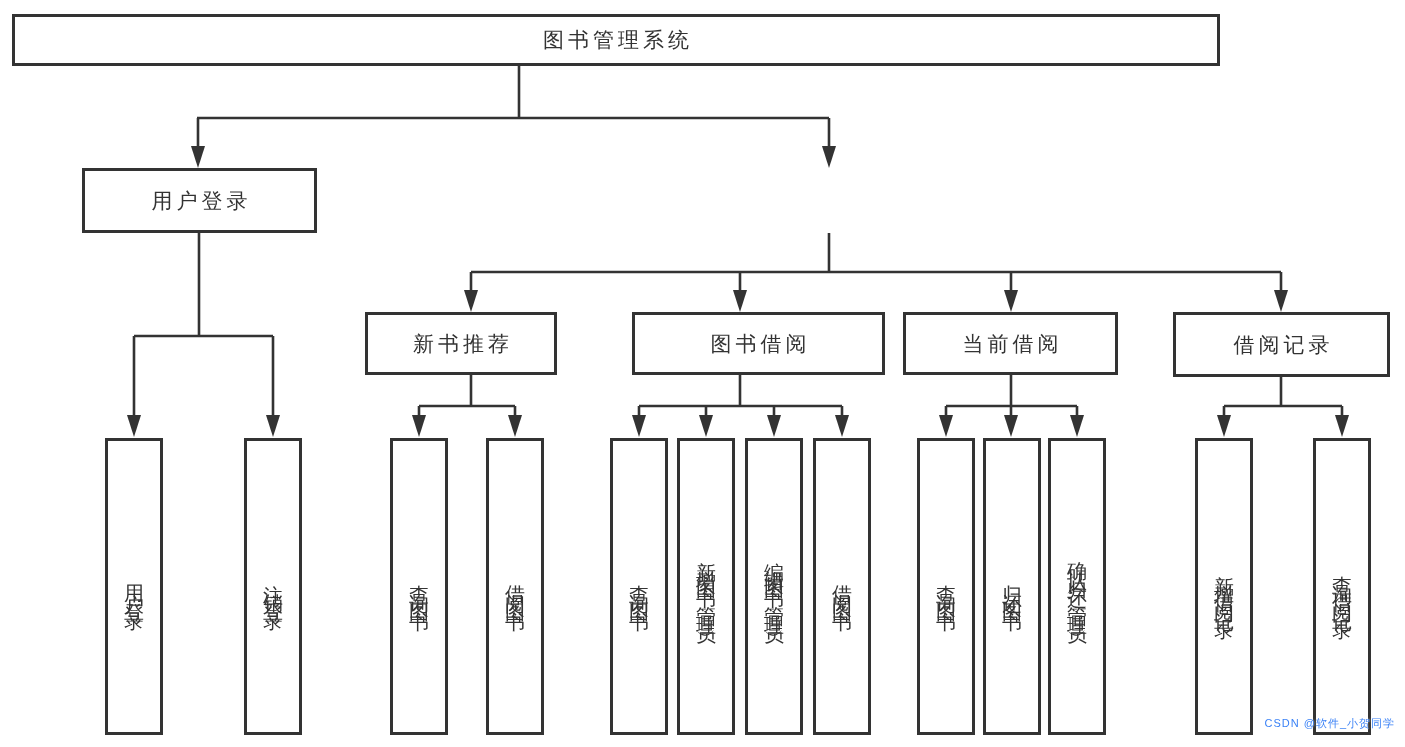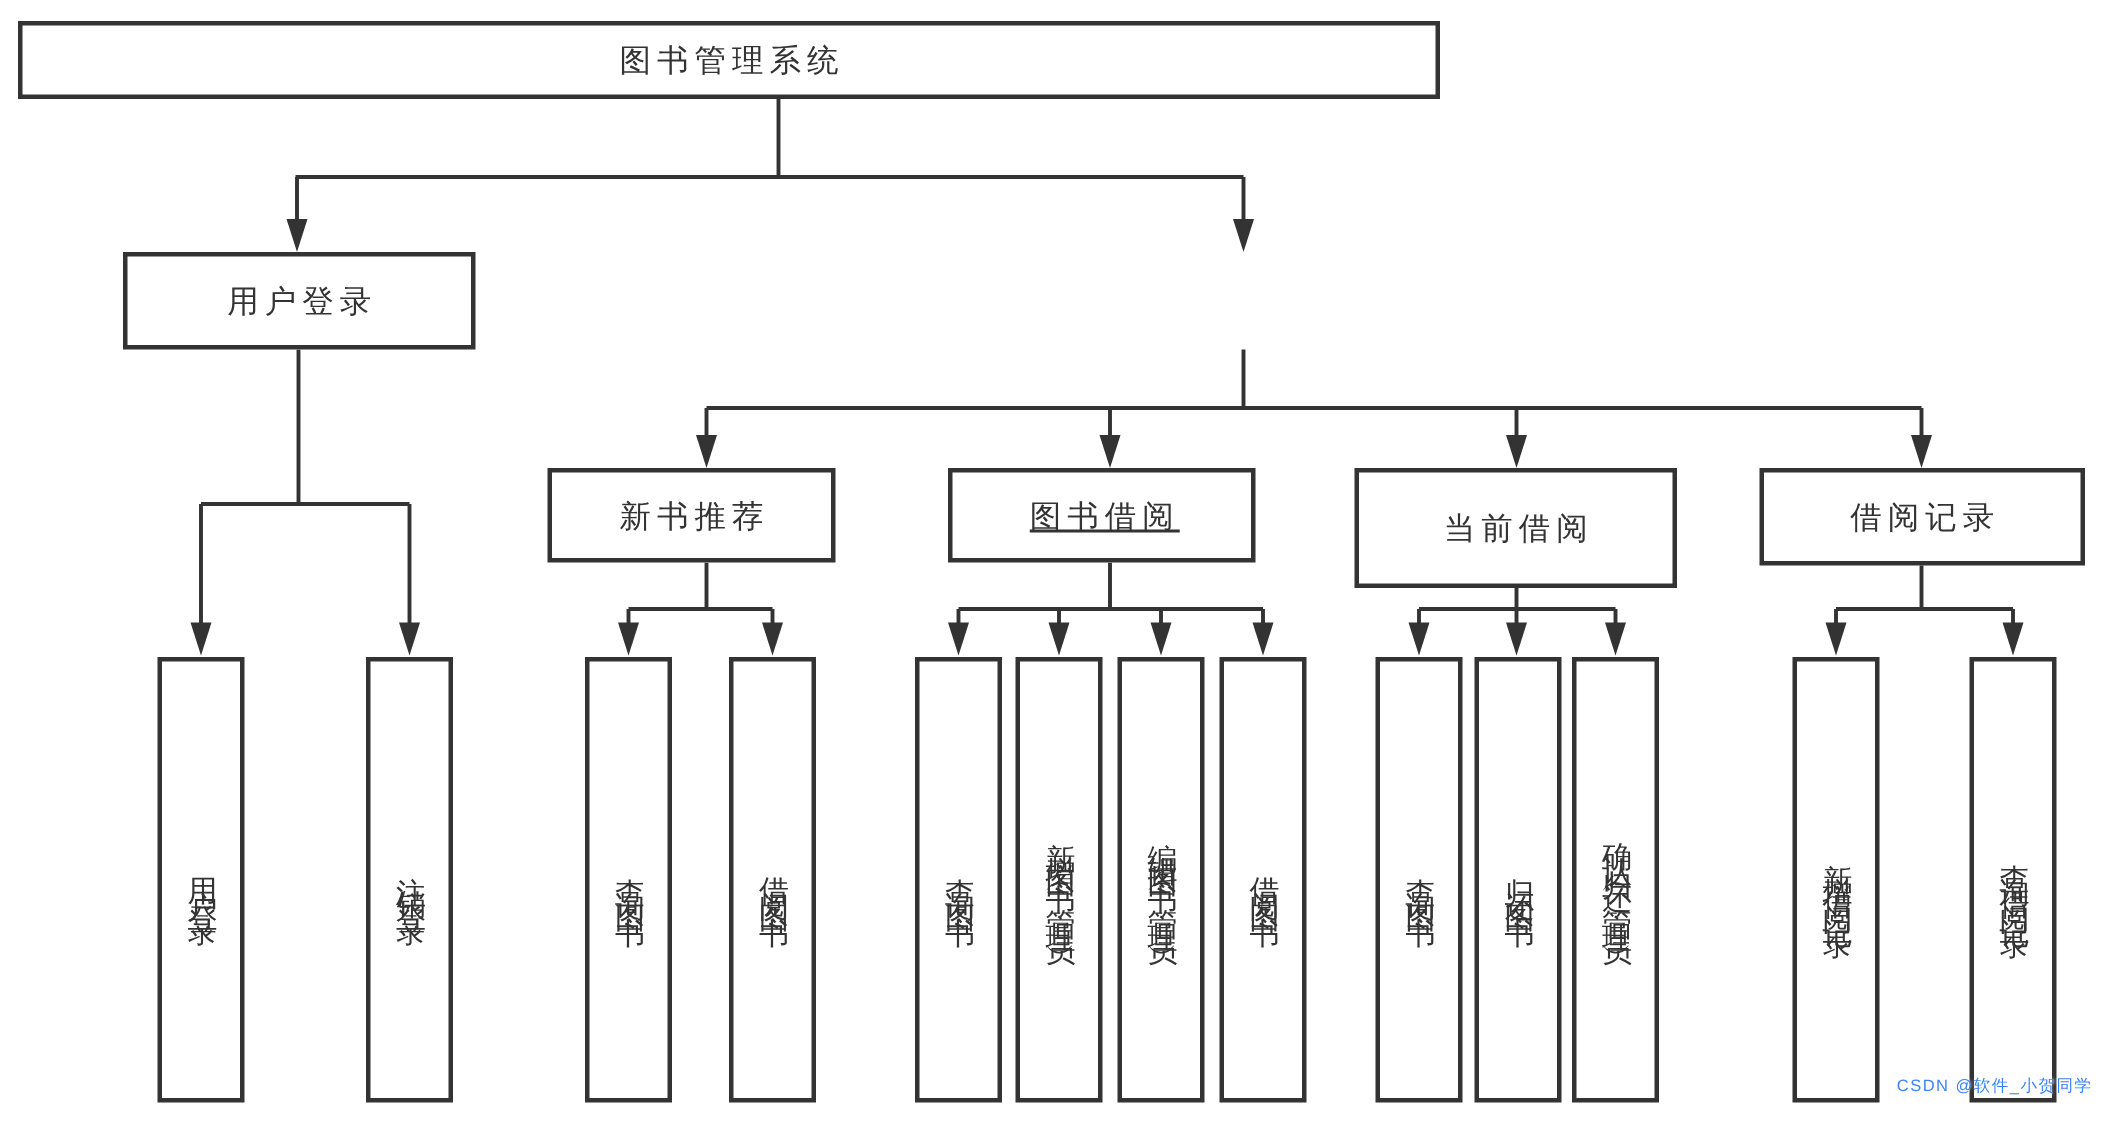--- a/index.html
+++ b/index.html
@@ -62,35 +62,35 @@
       <polygon points="767,415 781,415 774,437"></polygon>
       <polygon points="835,415 849,415 842,437"></polygon>
       <polygon points="939,415 953,415 946,437"></polygon>
       <polygon points="1004,415 1018,415 1011,437"></polygon>
       <polygon points="1070,415 1084,415 1077,437"></polygon>
       <polygon points="1217,415 1231,415 1224,437"></polygon>
       <polygon points="1335,415 1349,415 1342,437"></polygon>
     </g>
   </svg>
 
-  <div class="node" style="left:12px;top:14px;width:948px;height:52px;">
+  <div class="node" style="left:12px;top:14px;width:1208px;height:52px;">
     <span class="h-label">图书管理系统</span>
   </div>
 
   <div class="node" style="left:82px;top:168px;width:235px;height:65px;">
     <span class="h-label">用户登录</span>
   </div>
 
   <div class="node" style="left:365px;top:312px;width:192px;height:63px;">
     <span class="h-label">新书推荐</span>
   </div>
-  <div class="node" style="left:632px;top:312px;width:205px;height:63px;text-decoration:underline;">
+  <div class="node" style="left:632px;top:312px;width:253px;height:63px;">
     <span class="h-label">图书借阅</span>
   </div>
-  <div class="node" style="left:903px;top:312px;width:215px;height:80px;">
+  <div class="node" style="left:903px;top:312px;width:215px;height:63px;">
     <span class="h-label">当前借阅</span>
   </div>
   <div class="node" style="left:1173px;top:312px;width:217px;height:65px;">
     <span class="h-label">借阅记录</span>
   </div>
 
   <div class="node leaf" style="left:105px;">
     <span class="v-label">用户登录</span>
   </div>
   <div class="node leaf" style="left:244px;">

